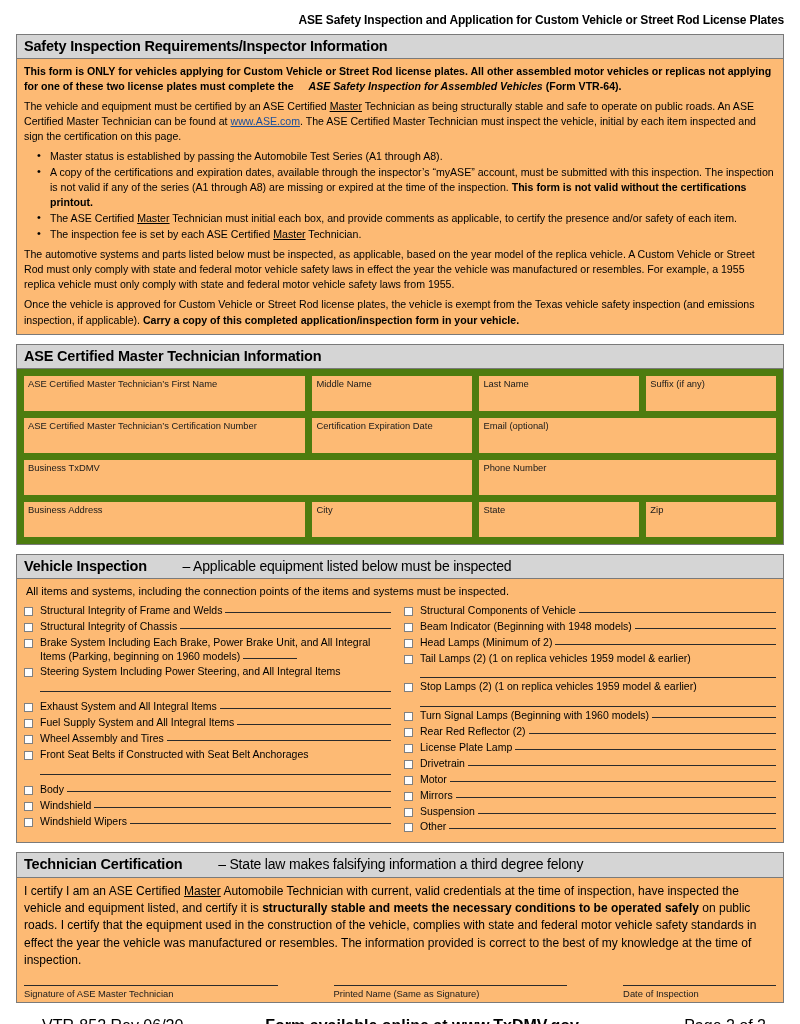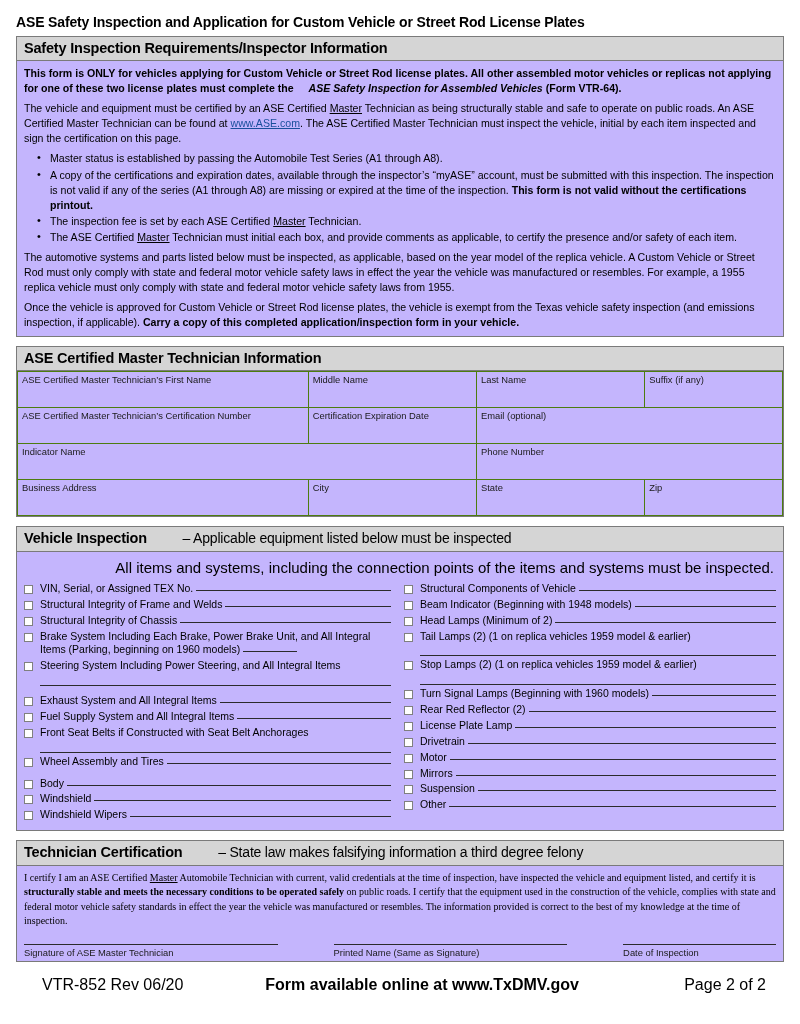--- a/index.html
+++ b/index.html
@@ -17,34 +17,34 @@
   .page {
     width: 800px;
     height: 1024px;
     box-sizing: border-box;
     padding: 14px 16px 0 16px;
     position: relative;
   }
 
   
   .doc-title {
-    text-align: left;
-    font-size: 14px;
+    text-align: right;
+    font-size: 12px;
     font-weight: bold;
     letter-spacing: -0.15px;
     margin: 0 0 6px 0;
     line-height: 1.15;
   }
 
   
   .section {
     border: 1.5px solid #7a7a7a;
     box-sizing: border-box;
     margin-bottom: 9px;
-    background: #c4b5fd;
+    background: #fdba74;
   }
   .section-header {
     background: #d5d5d5;
     border-bottom: 1.2px solid #7a7a7a;
     padding: 3px 7px 4px 7px;
     font-size: 14.5px;
     font-weight: bold;
     line-height: 1.12;
     letter-spacing: -0.2px;
   }
@@ -88,35 +88,34 @@
     font-size: 11px;
   }
 
   
   table.info {
     width: 100%;
     border-collapse: collapse;
     table-layout: fixed;
   }
   table.info td {
-    border: 1px solid #4d7c0f;
+    border: 7px solid #4d7c0f;
     height: 33px;
     vertical-align: top;
     padding: 2px 4px 0 4px;
     font-size: 9.4px;
     line-height: 1.2;
     color: #1a1a1a;
   }
 
   
   .insp-note {
-    font-size: 15px;
+    font-size: 11px;
     margin: 0 0 4px 0;
     padding: 0 2px;
-    text-align: right;
   }
   .insp-cols {
     display: flex;
     gap: 0;
   }
   .insp-col {
     width: 50%;
     box-sizing: border-box;
   }
   .insp-col.left { padding-right: 9px; }
@@ -162,24 +161,23 @@
   .rule-full {
     border-bottom: 1px solid #2b2b2b;
     height: 0;
     width: 100%;
     margin-top: 12px;
   }
   .spacer-2 { height: 6px; }
 
   
   .cert-body {
-    font-size: 10px;
+    font-size: 12px;
     line-height: 1.44;
     padding: 5px 7px 2px 7px;
-    font-family: Liberation Serif, serif;
   }
   .sig-row {
     display: flex;
     padding: 0 7px 3px 7px;
     margin-top: 14px;
     gap: 42px;
   }
   .sig-block { box-sizing: border-box; }
   .sig-line {
     border-top: 1px solid #2b2b2b;
@@ -220,22 +218,22 @@
         <span>This form is ONLY for vehicles applying for Custom Vehicle or Street Rod license plates. All other assembled motor vehicles or replicas not applying for one of these two license plates must complete the </span><span class="i">ASE Safety Inspection for Assembled Vehicles</span><span> (Form VTR-64).</span>
       </p>
 
       <p class="para">
         <span>The vehicle and equipment must be certified by an ASE Certified </span><span class="u">Master</span><span> Technician as being structurally stable and safe to operate on public roads. An ASE Certified Master Technician can be found at </span><span class="link">www.ASE.com</span><span>. The ASE Certified Master Technician must inspect the vehicle, initial by each item inspected and sign the certification on this page.</span>
       </p>
 
       <ul class="bullets">
         <li><span>Master status is established by passing the Automobile Test Series (A1 through A8).</span><span class="u"></span><span></span><span class="b"></span></li>
         <li><span>A copy of the certifications and expiration dates, available through the inspector’s “myASE” account, must be submitted with this inspection. The inspection is not valid if any of the series (A1 through A8) are missing or expired at the time of the inspection. </span><span class="u"></span><span></span><span class="b">This form is not valid without the certifications printout.</span></li>
+        <li><span>The ASE Certified </span><span class="u">Master</span><span> Technician must initial each box, and provide comments as applicable, to certify the presence and/or safety of each item.</span><span class="b"></span></li>
         <li><span>The inspection fee is set by each ASE Certified </span><span class="u">Master</span><span> Technician.</span><span class="b"></span></li>
-        <li><span>The ASE Certified </span><span class="u">Master</span><span> Technician must initial each box, and provide comments as applicable, to certify the presence and/or safety of each item.</span><span class="b"></span></li>
       </ul>
 
       <p class="para">The automotive systems and parts listed below must be inspected, as applicable, based on the year model of the replica vehicle. A Custom Vehicle or Street Rod must only comply with state and federal motor vehicle safety laws in effect the year the vehicle was manufactured or resembles. For example, a 1955 replica vehicle must only comply with state and federal motor vehicle safety laws from 1955.</p>
 
       <p class="para">
         <span>Once the vehicle is approved for Custom Vehicle or Street Rod license plates, the vehicle is exempt from the Texas vehicle safety inspection (and emissions inspection, if applicable).  </span><span class="b">Carry a copy of this completed application/inspection form in your vehicle.</span>
       </p>
 
     </div>
   </div>
@@ -255,21 +253,21 @@
         <td>Middle Name</td>
         <td>Last Name</td>
         <td>Suffix (if any)</td>
       </tr>
       <tr>
         <td>ASE Certified Master Technician’s Certification Number</td>
         <td>Certification Expiration Date</td>
         <td colspan="2">Email (optional)</td>
       </tr>
       <tr>
-        <td colspan="2">Indicator Name</td>
+        <td colspan="2">Business TxDMV</td>
         <td colspan="2">Phone Number</td>
       </tr>
       <tr>
         <td>Business Address</td>
         <td>City</td>
         <td>State</td>
         <td>Zip</td>
       </tr>
     </tbody>
       </table>
@@ -279,29 +277,20 @@
     <div class="section-header">
       <span>Vehicle Inspection</span><span class="sub"> – Applicable equipment listed below must be inspected</span>
     </div>
     <div class="section-body">
       <div class="insp-note">All items and systems, including the connection points of the items and systems must be inspected.</div>
 
       <div class="insp-cols">
 
         <div class="insp-col left">
 
-          <div class="chk-row">
-            <div class="chk"></div>
-            <div class="chk-body">
-                <div class="lbl-line">
-                  <span class="lbl">VIN, Serial, or Assigned TEX No.</span>
-                  <span class="rule"></span>
-                </div>
-              </div>
-          </div>
 
           <div class="chk-row">
             <div class="chk"></div>
             <div class="chk-body">
                 <div class="lbl-line">
                   <span class="lbl">Structural Integrity of Frame and Welds</span>
                   <span class="rule"></span>
                 </div>
               </div>
           </div>
@@ -343,31 +332,31 @@
             <div class="chk-body">
                 <div class="lbl-line">
                   <span class="lbl">Fuel Supply System and All Integral Items</span>
                   <span class="rule"></span>
                 </div>
               </div>
           </div>
 
           <div class="chk-row">
             <div class="chk"></div>
+            <div class="chk-body">
+                <div class="lbl-line">
+                  <span class="lbl">Wheel Assembly and Tires</span>
+                  <span class="rule"></span>
+                </div>
+              </div>
+          </div>
+
+          <div class="chk-row">
+            <div class="chk"></div>
             <div class="chk-body"><span class="lbl wrap">Front Seat Belts if Constructed with Seat Belt Anchorages</span><div class="rule-full"></div></div>
-          </div>
-
-          <div class="chk-row">
-            <div class="chk"></div>
-            <div class="chk-body">
-                <div class="lbl-line">
-                  <span class="lbl">Wheel Assembly and Tires</span>
-                  <span class="rule"></span>
-                </div>
-              </div>
           </div>
 
           <div class="spacer-2"></div>
 
           <div class="chk-row">
             <div class="chk"></div>
             <div class="chk-body">
                 <div class="lbl-line">
                   <span class="lbl">Body</span>
                   <span class="rule"></span>

